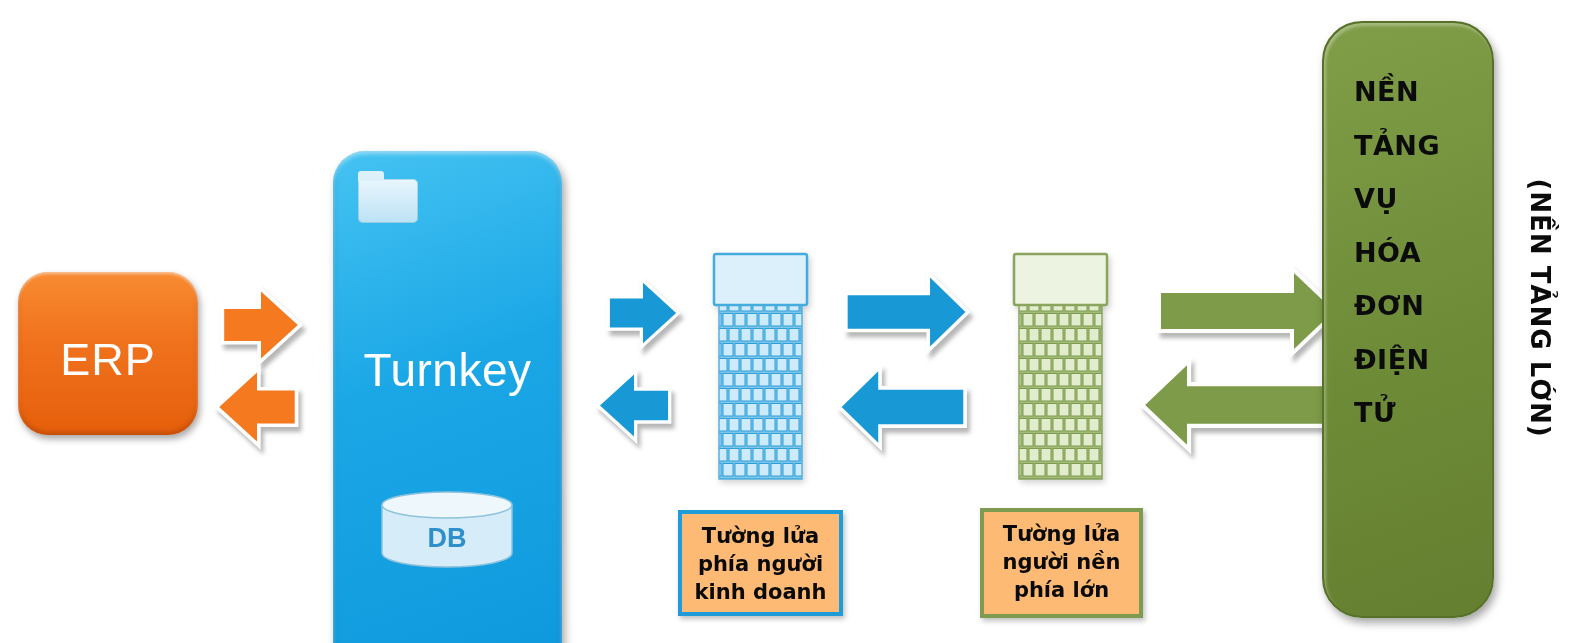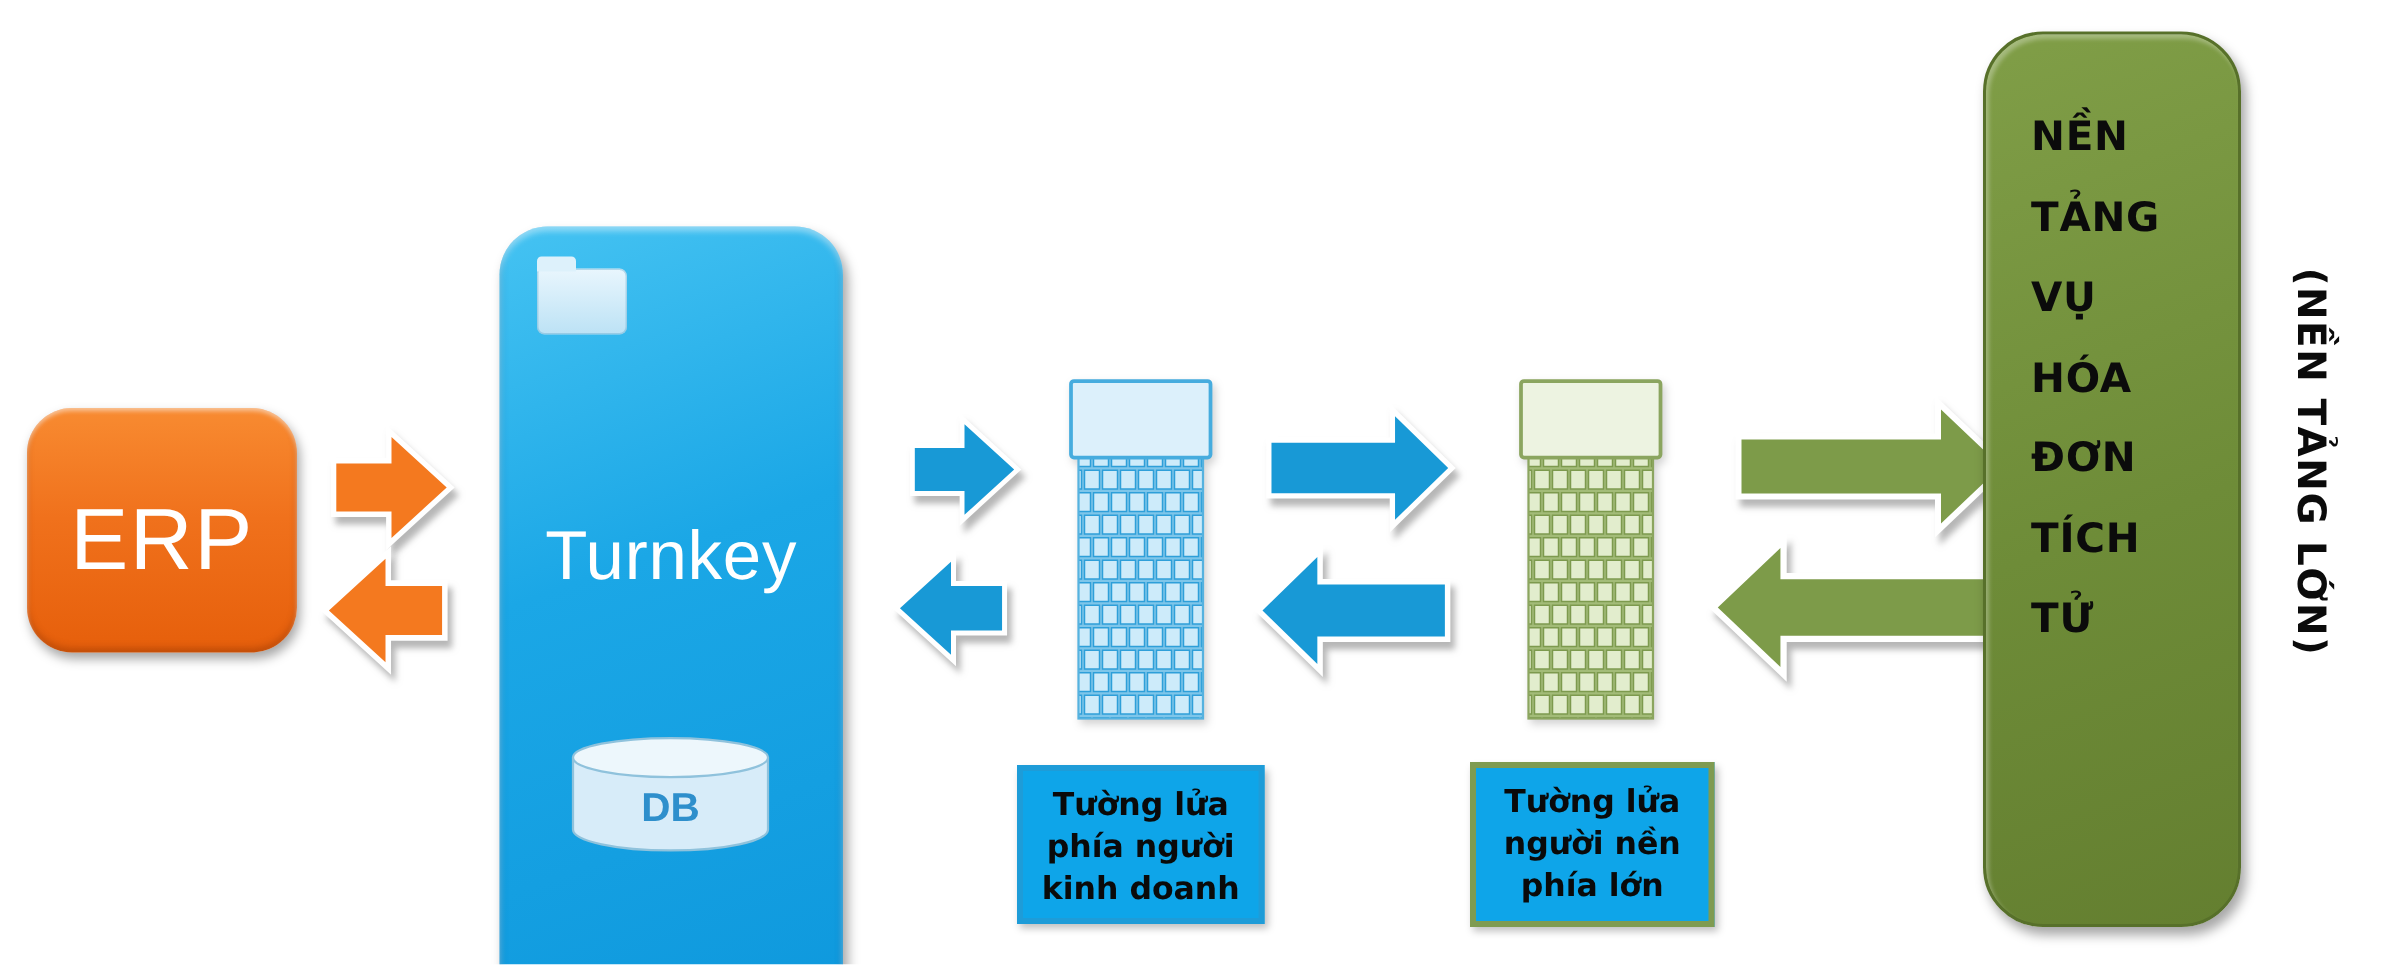--- a/index.html
+++ b/index.html
@@ -14,21 +14,21 @@
   
   .erp-box {
     left:18px; top:272px; width:180px; height:163px;
     border-radius:30px;
     background:linear-gradient(180deg,#F88B31 0%,#F0711C 45%,#E65F0B 100%);
     box-shadow: 2px 4px 7px rgba(0,0,0,0.35),
                 inset 0 2px 3px rgba(255,255,255,0.5),
                 inset 0 -3px 5px rgba(120,40,0,0.35);
     display:flex; align-items:center; justify-content:center;
   }
-  .erp-box span { color:#ffffff; font-size:58px; letter-spacing:1px;margin-top:12px; }
+  .erp-box span { color:#ffffff; font-size:45px; letter-spacing:1px;margin-top:12px; }
 
   
   .turnkey-box {
     left:333px; top:151px; width:229px; height:556px;
     border-radius:32px;
     background:linear-gradient(160deg,#45C3F2 0%,#1BA7E6 40%,#0D97DC 100%);
     box-shadow: 3px 5px 8px rgba(0,0,0,0.35),
                 inset 0 3px 4px rgba(255,255,255,0.45),
                 inset 0 -4px 6px rgba(0,60,110,0.30);
   }
@@ -43,21 +43,21 @@
     background:#DDF1FB; border-radius:3px 3px 0 0;
   }
   .turnkey-label {
     position:absolute; left:0; right:0; top:192px; text-align:center;
     color:#ffffff; font-size:46px; font-weight:400; letter-spacing:0.5px;
   }
   .db-svg { position:absolute; left:46px; top:340px; }
 
   
   .label-box {
-    background:#0ea5e9; text-align:center;
+    background:#fdba74; text-align:center;
     padding-top:8px;
     box-shadow: 2px 3px 5px rgba(0,0,0,0.25);
   }
   .label-box span {
     display:block; font-weight:bold; color:#0a0a0a;
     font-size:21px; line-height:28px;
     font-family:"DejaVu Sans","Liberation Sans",sans-serif;
   }
   .label-business { left:678px; top:510px; width:165px; height:106px; border:4px solid #1E9CD8; }
   .label-platform { left:980px; top:508px; width:163px; height:110px; border:4px solid #7F9B51; }
@@ -181,19 +181,19 @@
     <polygon points="177,27 44,27 44,7 4,45 44,83 44,63 177,63"></polygon>
   </svg>
 
   <div class="abs platform-box">
     <div class="platform-words">
       <span>NỀN</span>
       <span>TẢNG</span>
       <span>VỤ</span>
       <span>HÓA</span>
       <span>ĐƠN</span>
-      <span>TÍCH</span>
+      <span>ĐIỆN</span>
       <span>TỬ</span>
     </div>
   </div>
   <div class="abs platform-side-label">(NỀN TẢNG LỚN)</div>
 
 </div>
 
 </body></html>

